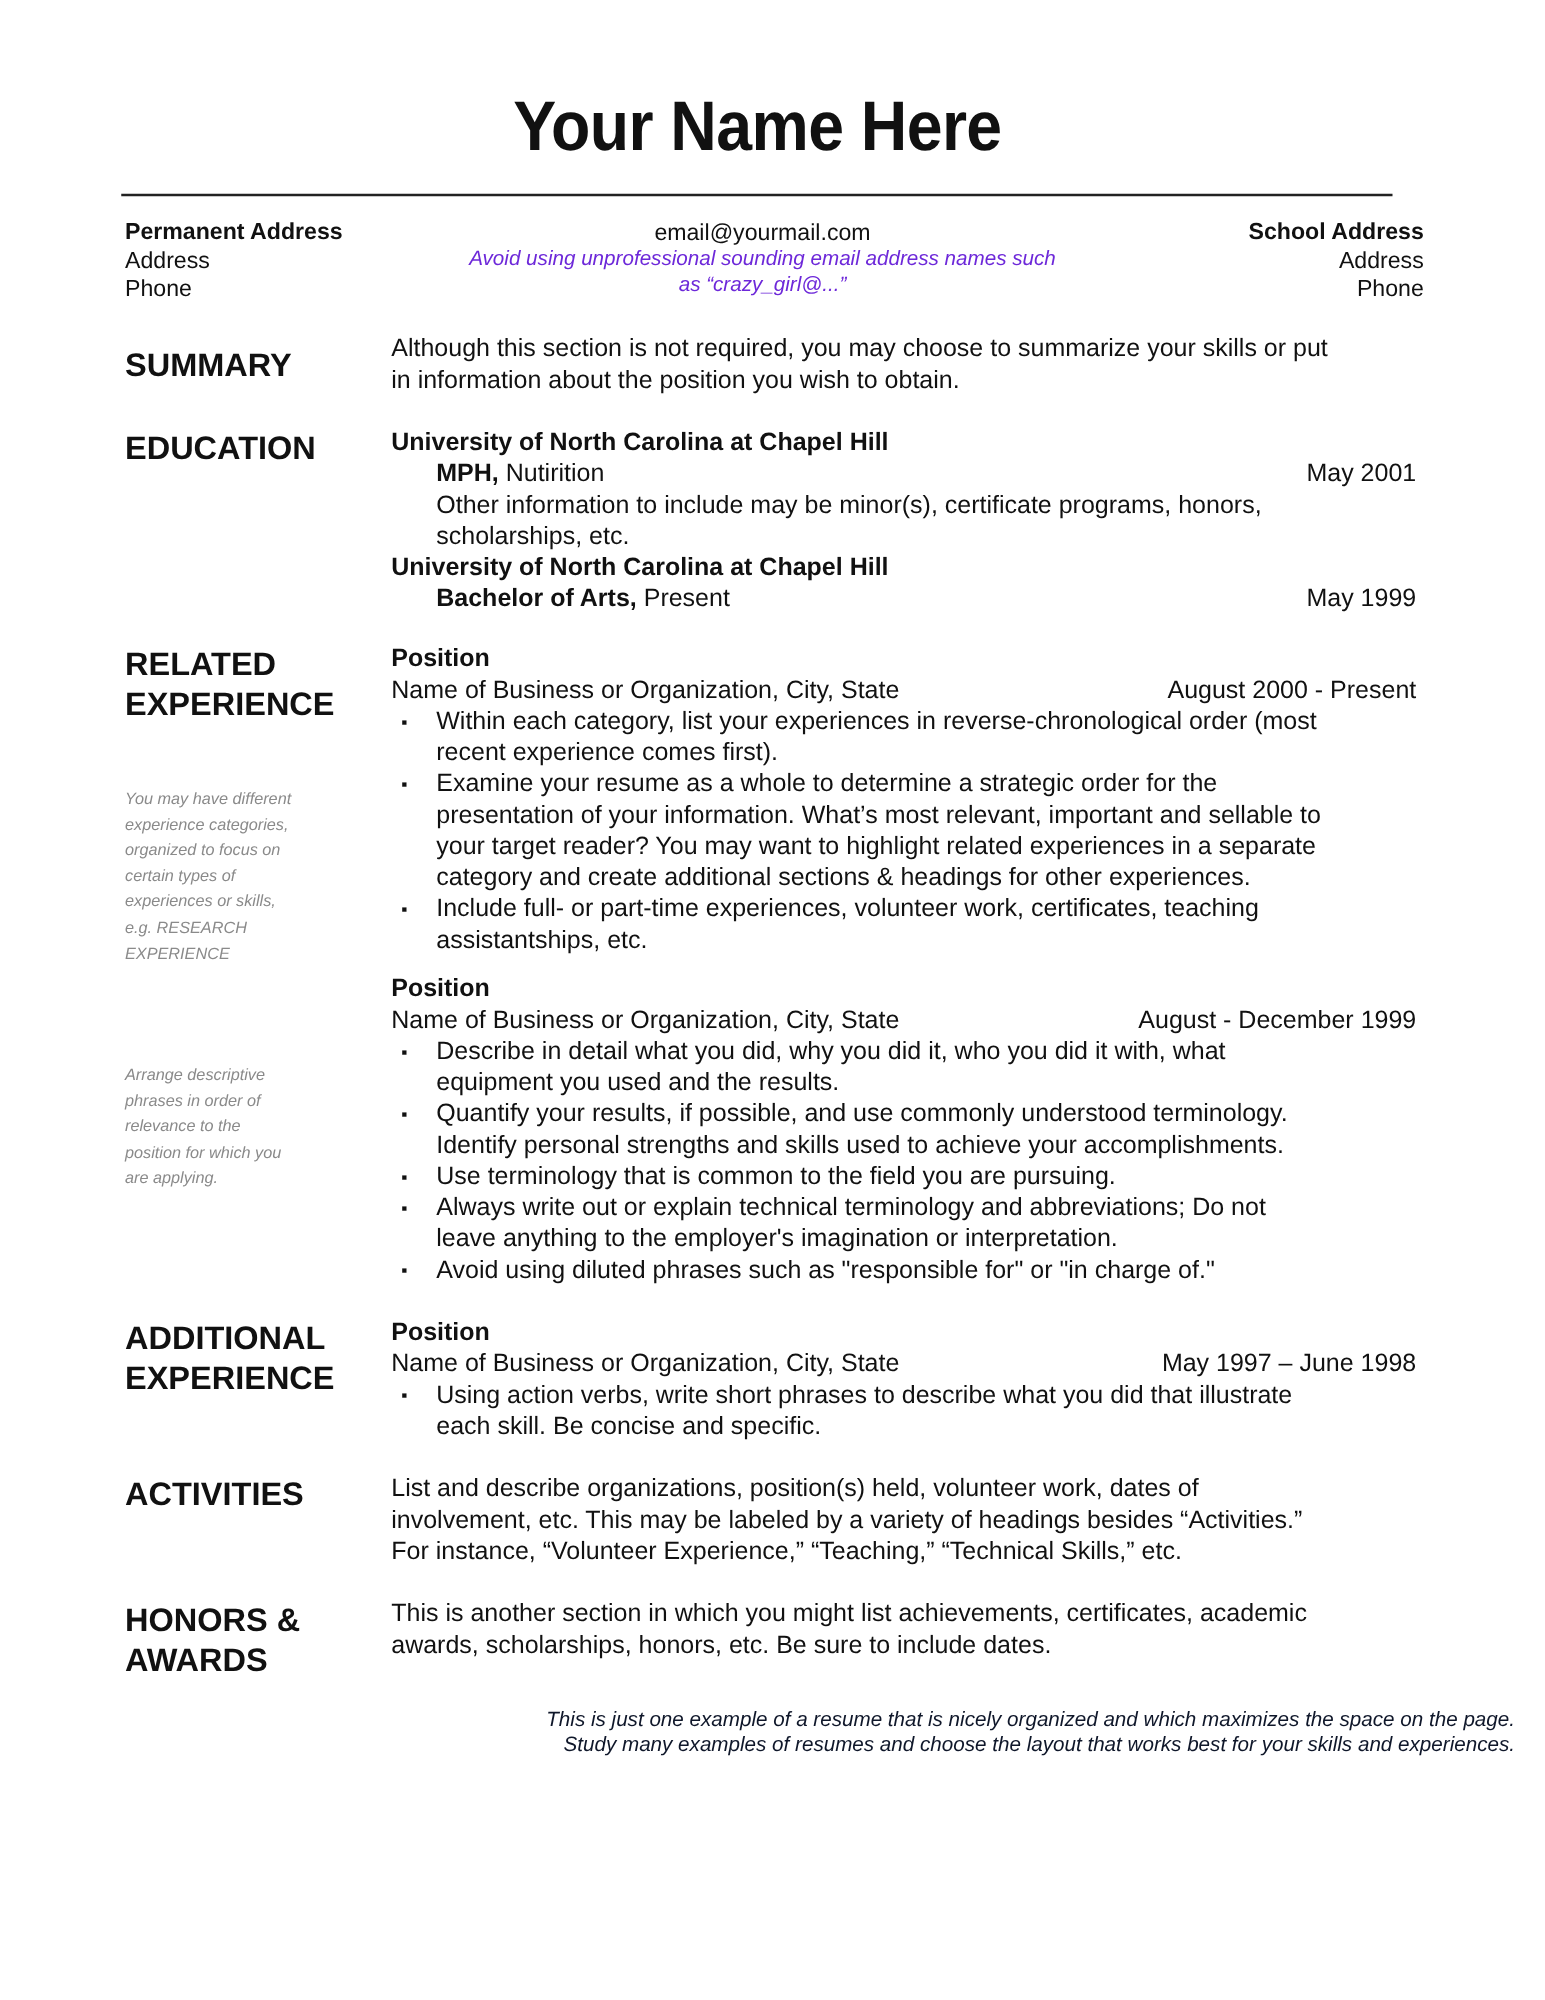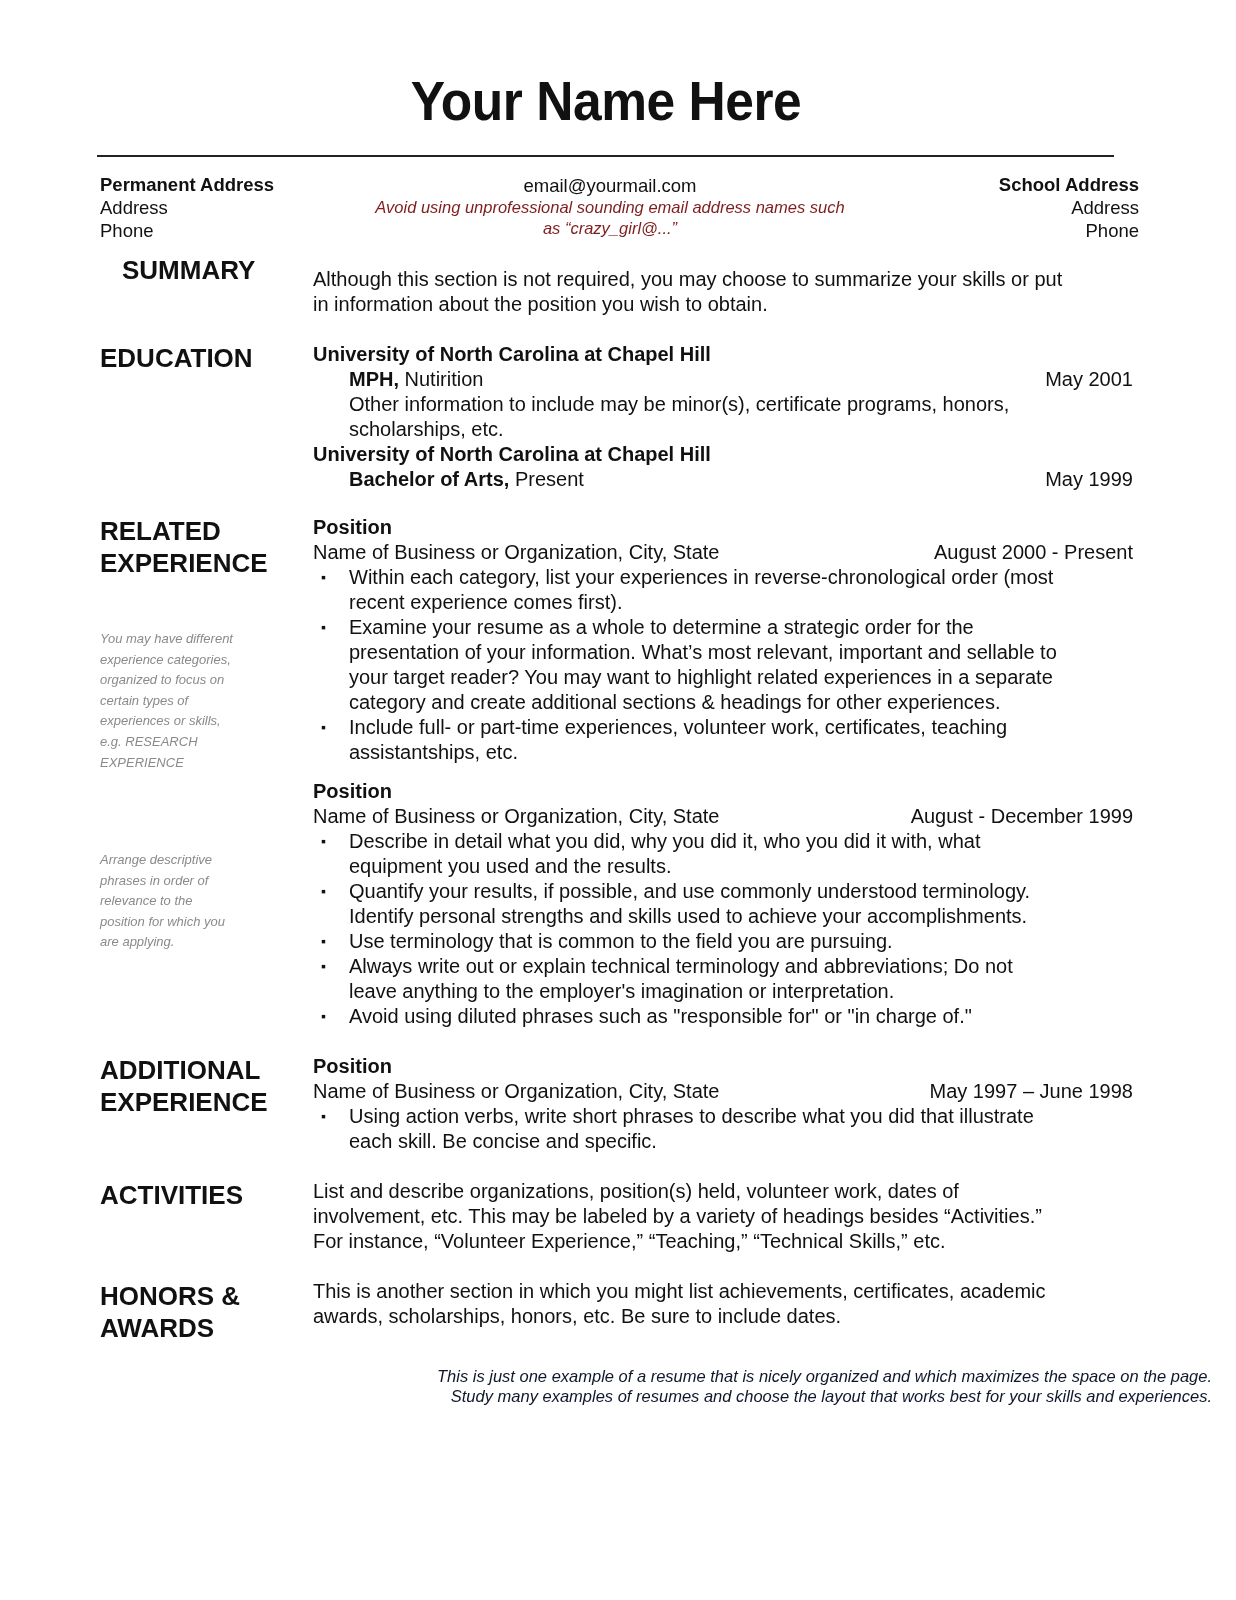--- a/index.html
+++ b/index.html
@@ -14,21 +14,21 @@
     text-align: center; font-weight: bold; font-size: 56px; letter-spacing: -0.5px;
     transform: scaleX(0.92); transform-origin: 606px 0;
   }
   .rule { position: absolute; left: 97px; top: 155px; width: 1017px; height: 2px; background: #222; }
 
   .contact { position: absolute; top: 173px; font-size: 18.5px; line-height: 23px; }
   .contact.left { left: 100px; }
   .contact.right { right: 97px; text-align: right; }
   .contact .head { font-weight: bold; }
   .contact.center { left: 345px; width: 530px; text-align: center; top: 174px; }
-  .email-note { color: #7f1d1d; font-style: italic; font-size: 16.5px; line-height: 21px; }
+  .email-note { color: #6d28d9; font-style: italic; font-size: 16.5px; line-height: 21px; }
 
   .sec-head {
     position: absolute; left: 100px; font-weight: bold; font-size: 26px; line-height: 32px; color: #111;
   }
   .note {
     position: absolute; left: 100px; width: 200px; color: #8a8a8a; font-style: italic;
     font-size: 13px; line-height: 20.6px; margin-top: 30px;
   }
   .body-block { position: absolute; left: 313px; width: 820px; font-size: 20px; line-height: 25px; }
   .row { display: flex; justify-content: space-between; }
@@ -61,21 +61,21 @@
     <div class="email-note">Avoid using unprofessional sounding email address names such</div>
     <div class="email-note">as “crazy_girl@...”</div>
   </div>
 
   <div class="contact right">
     <div class="head">School Address</div>
     <div>Address</div>
     <div>Phone</div>
   </div>
 
-  <div class="sec-head" style="top:254px;margin-left:22px;">SUMMARY</div>
+  <div class="sec-head" style="top:276px;">SUMMARY</div>
   <div class="body-block" style="top:267px;">
     <div>Although this section is not required, you may choose to summarize your skills or put</div>
     <div>in information about the position you wish to obtain.</div>
   </div>
 
   <div class="sec-head" style="top:342px;">EDUCATION</div>
   <div class="body-block" style="top:342px;">
     <div class="bold">University of North Carolina at Chapel Hill</div>
     <div class="row indent">
       <span><span class="bold">MPH,</span><span> Nutirition</span></span>

